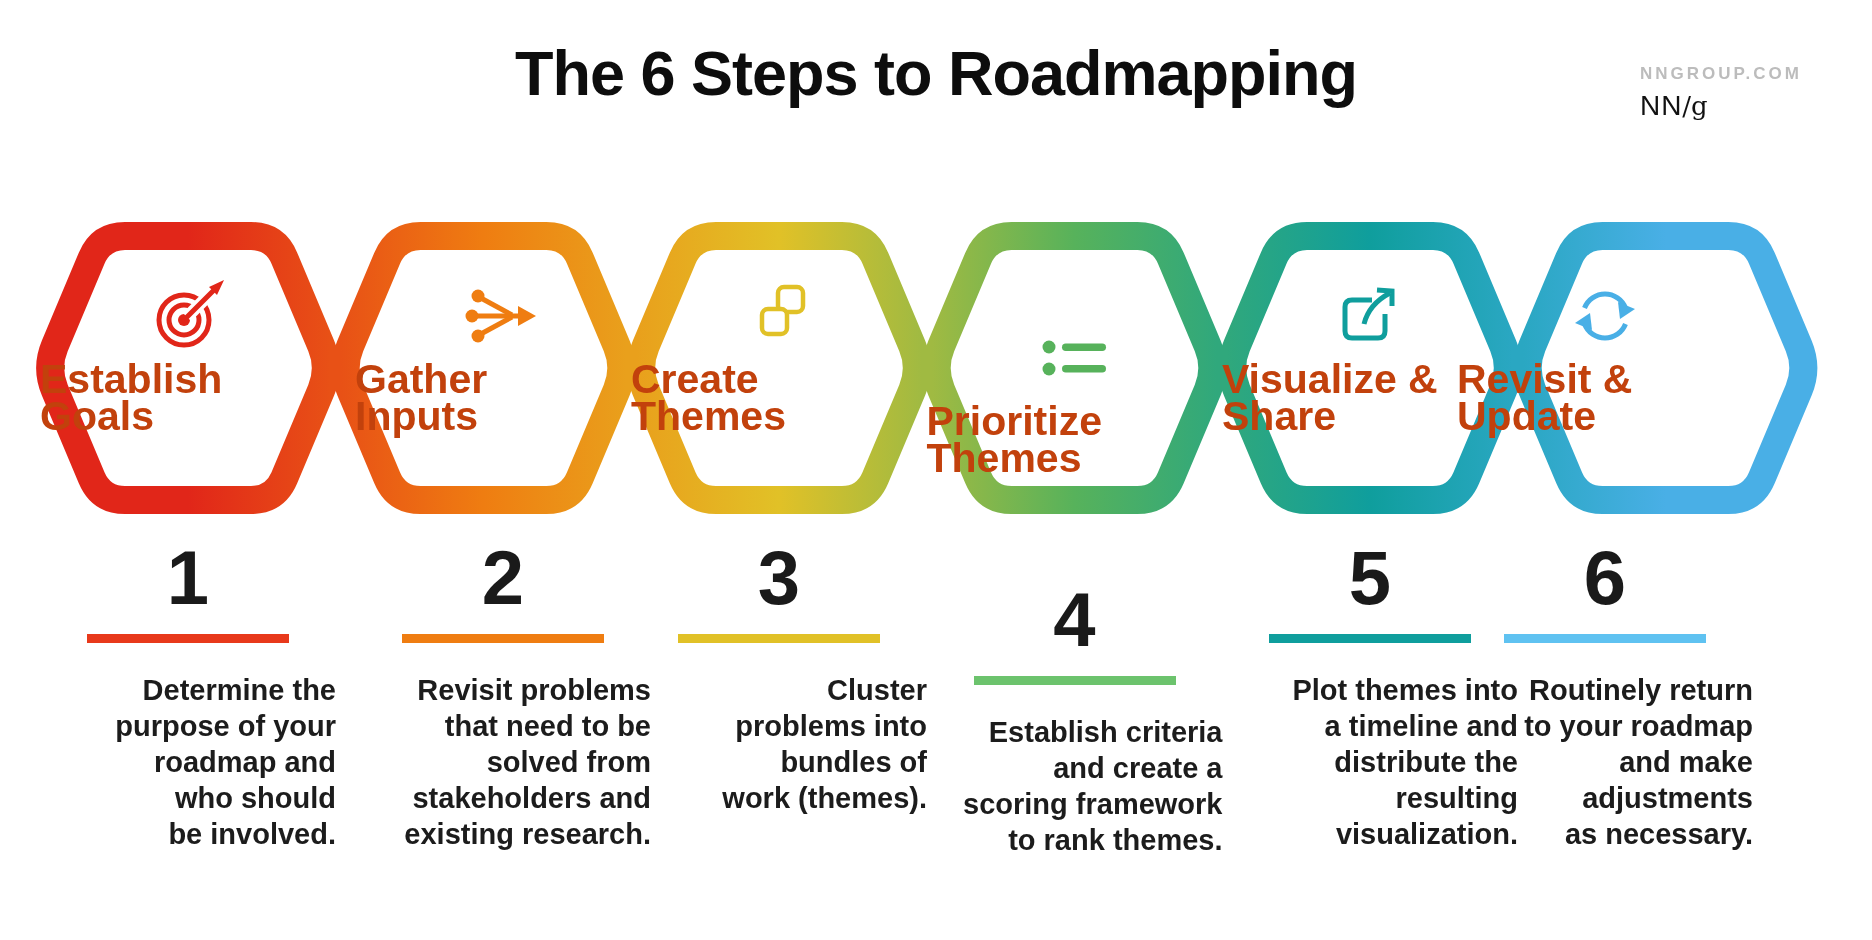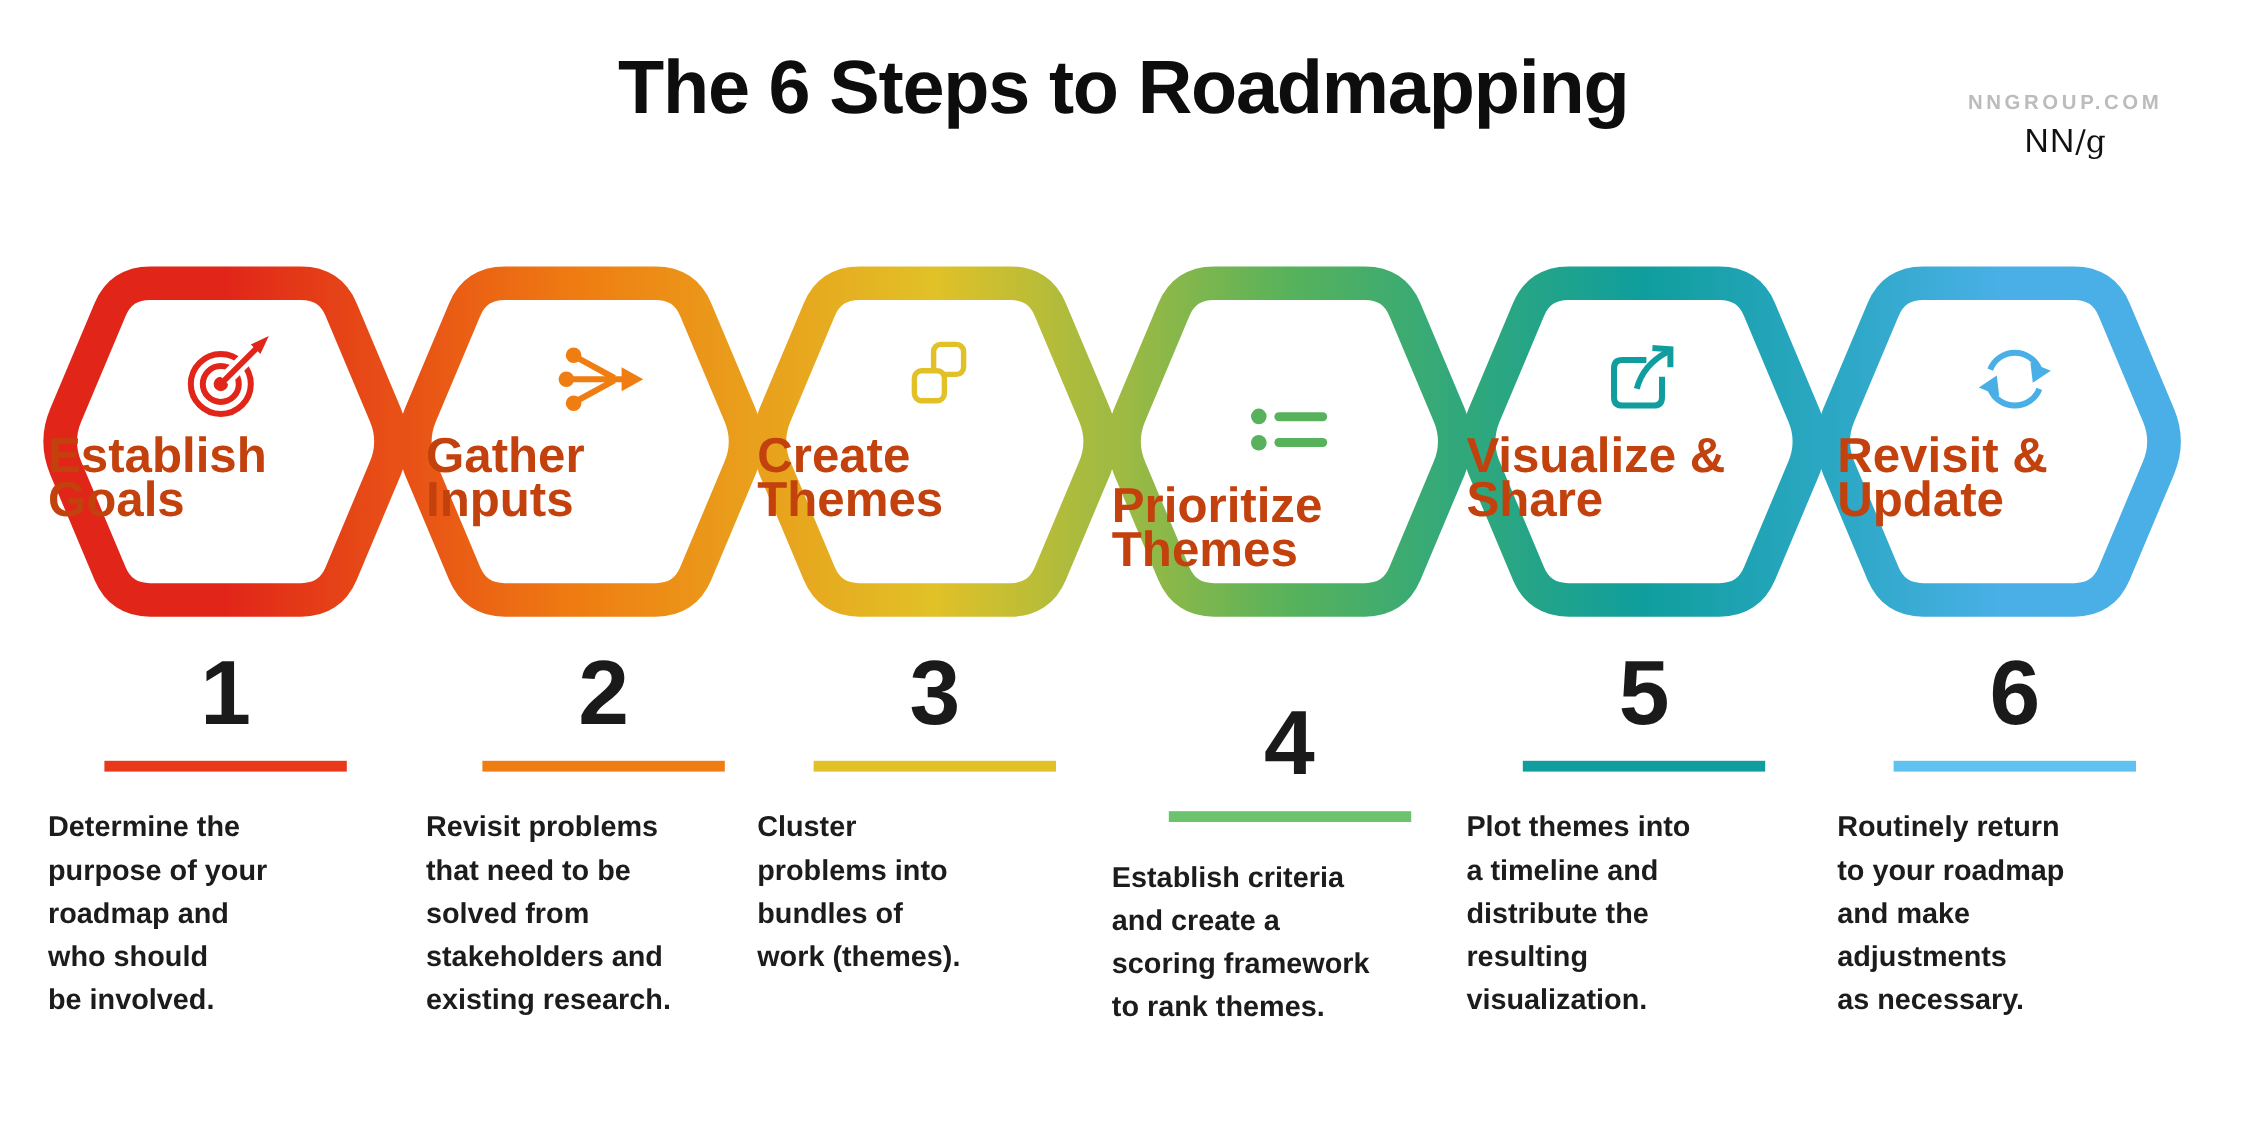--- a/index.html
+++ b/index.html
@@ -4,40 +4,40 @@
 <style>
   html,body{margin:0;padding:0;background:#fff;}
   .canvas{
     position:relative;width:1872px;height:880px;background:#ffffff;overflow:hidden;
     font-family:"Liberation Sans", sans-serif;
   }
   .page-title{
     position:absolute;top:40px;left:0;width:100%;text-align:center;
     font-size:63px;font-weight:800;letter-spacing:-1px;color:#0d0d0d;line-height:1.05;
   }
-  .brand{position:absolute;top:64px;right:70px;text-align:center;margin-top:12px;}
+  .brand{position:absolute;top:64px;right:70px;text-align:left;}
   .brand .site{font-size:17px;letter-spacing:3px;color:#bcbcbc;font-weight:600;}
   .brand .logo{margin-top:6px;font-size:28px;color:#111;}
   .brand .logo .nn{font-weight:400;letter-spacing:1px;}
   .brand .logo .sg{font-weight:400;font-family:"DejaVu Serif", serif;font-size:26px;}
   #hexes{position:absolute;left:0;top:0;}
   .step-col{position:absolute;top:0;width:296px;height:100%;}
   .icon-wrap{position:absolute;top:276px;left:50%;transform:translateX(-50%);width:80px;height:80px;}
   .hex-title{
     position:absolute;top:361px;left:0;width:100%;
     font-size:41px;line-height:37px;font-weight:800;color:#c2410c;white-space:pre-line;
   }
   .step-number{
     position:absolute;top:538px;left:0;width:100%;text-align:center;
     font-size:76px;line-height:80px;font-weight:800;color:#1a1a1a;
   }
   .underline{position:absolute;top:634px;left:47px;width:202px;height:9px;}
   .step-desc{
-    position:absolute;top:672px;left:0;width:100%;text-align:left;
-    font-size:24px;line-height:36px;font-weight:700;color:#1c1c1c;white-space:pre-line;
+    position:absolute;top:672px;left:0;width:100%;text-align:right;
+    font-size:29px;line-height:36px;font-weight:700;color:#1c1c1c;white-space:pre-line;
   }
 </style>
 </head>
 <body>
 
 <div class="canvas">
 
   <svg id="hexes" width="1872" height="940" viewBox="0 0 1872 940">
       <defs>
         <linearGradient id="hg0" gradientUnits="userSpaceOnUse" x1="45.5" y1="368" x2="330.5" y2="368">
@@ -183,21 +183,21 @@
 Share</div>
     <div class="step-number">5</div>
     <div class="underline" style="background: rgb(15, 158, 157);"></div>
     <div class="step-desc">Plot themes into
 a timeline and
 distribute the
 resulting
 visualization.</div>
   </div>
 
-  <div class="step-col" style="left: 1531px; text-decoration: underline;">
+  <div class="step-col" style="left: 1457px; text-decoration: underline;">
     <div class="icon-wrap" style="color: rgb(73, 175, 230);">
       <svg viewBox="-40 -40 80 80" width="80" height="80">
         <g fill="none" stroke="currentColor" stroke-width="5">
           <path d="M -20.5,-8 A 22 22 0 0 1 20.5,-8"></path>
           <path d="M 20.5,8 A 22 22 0 0 1 -20.5,8"></path>
         </g>
         <path d="M 13,-14 L 30,-7 L 15,3 Z" fill="currentColor"></path>
         <path d="M -13,14 L -30,7 L -15,-3 Z" fill="currentColor"></path>
       </svg>
     </div>

